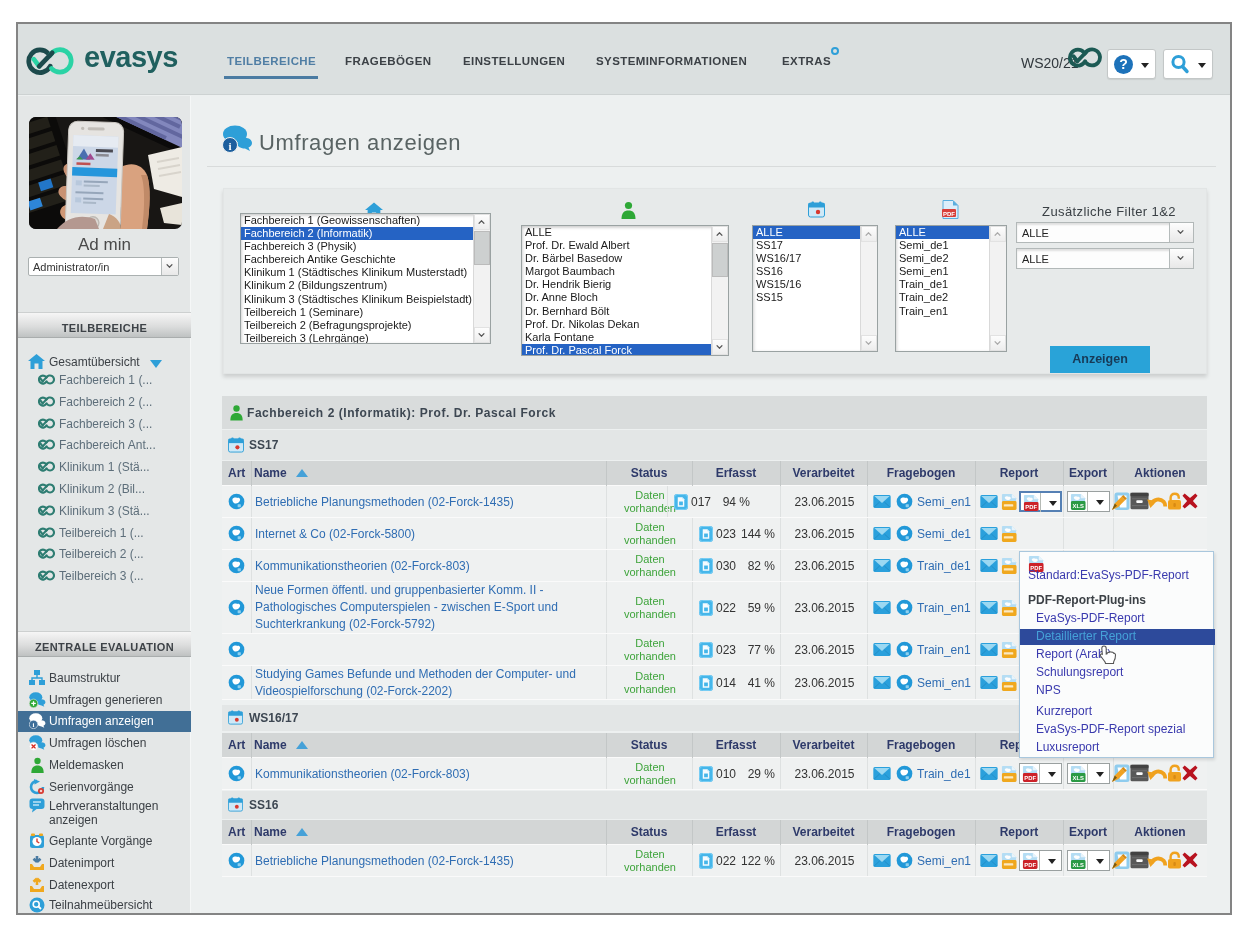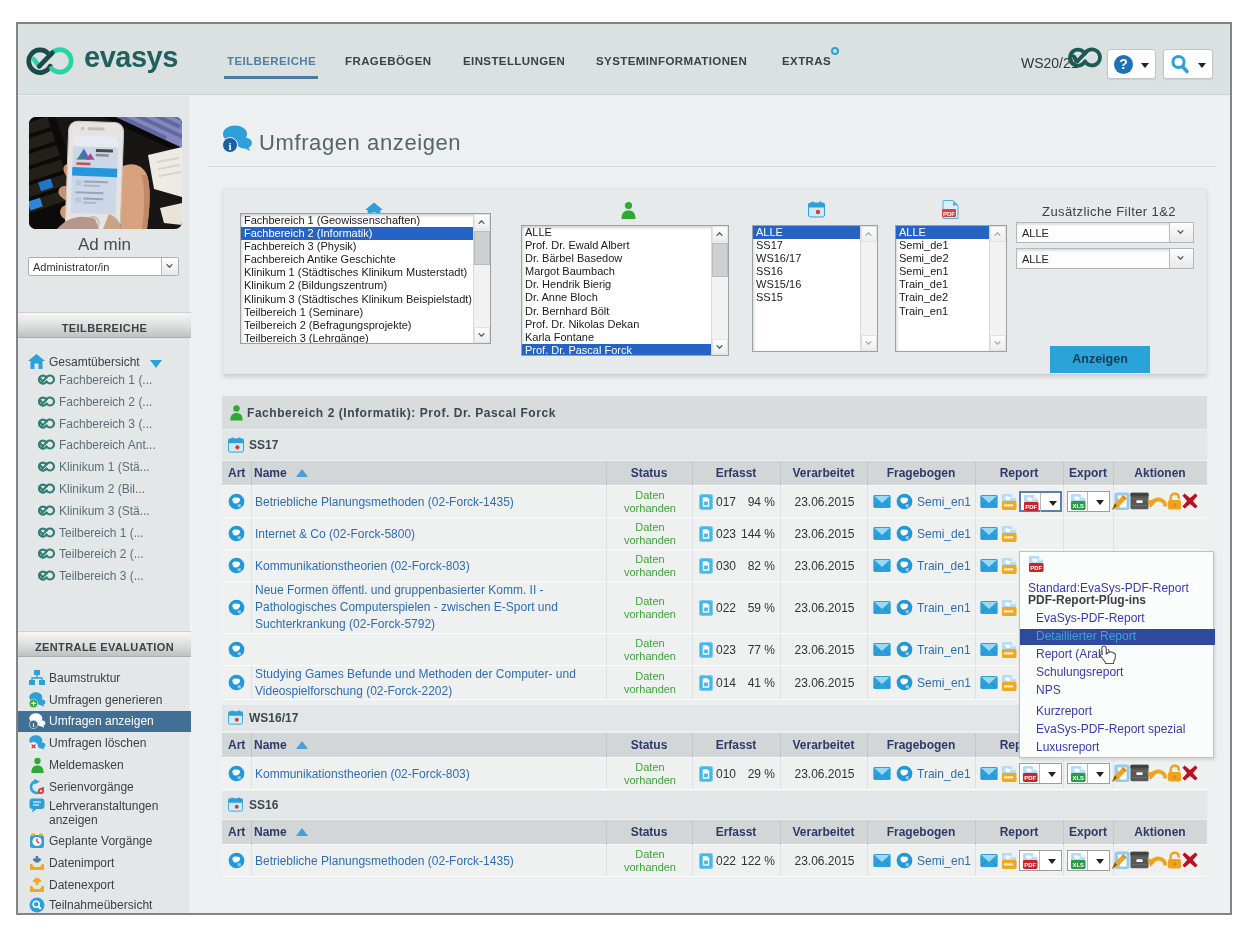--- a/index.html
+++ b/index.html
@@ -580,21 +580,21 @@
             <svg style="position:absolute;left:6px;top:7px;" width="17" height="17" viewBox="0 0 18 18">
               <use href="#globe"></use>
             </svg>
           </div>
   <div class="cell name" style="left:29px;width:355px;">
             <a style="position:absolute;left:3px;top:9px;white-space:nowrap;">Betriebliche Planungsmethoden (02-Forck-1435)</a>
           </div>
   <div class="cell status" style="left:384px;width:86px;">
             <div style="position:absolute;left:0;top:3px;width:86px;">Daten<br>vorhanden</div>
           </div>
-  <div class="cell" style="left:470px;width:88px;padding-left:36px;">
+  <div class="cell" style="left:445px;width:88px;padding-left:36px;">
             <svg style="position:absolute;left:6px;top:8px;" width="14" height="16" viewBox="0 0 15 17">
               <use href="#dpage"></use>
             </svg>
             <span style="position:absolute;left:23px;top:9px;font-size:12px;color:#333;">017</span>
             <span style="position:absolute;right:5px;top:9px;font-size:12px;color:#333;">94 %</span>
           </div>
   <div class="cell datec" style="left:558px;width:87px;">
             <span style="position:absolute;left:0;top:9px;width:87px;">23.06.2015</span>
           </div>
   <div class="cell" style="left:645px;width:108px;">
@@ -1058,21 +1058,21 @@
           </div>
 </div>
 
     </div>
   </div>
 
   <div id="menu">
     <svg style="position:absolute;left:8px;top:3px;" width="16" height="18" viewBox="0 0 17 19">
         <use href="#pdfs"></use>
       </svg>
-    <div class="mi" style="top:29px;">Standard:EvaSys-PDF-Report</div>
+    <div class="mi" style="top:16px;">Standard:EvaSys-PDF-Report</div>
     <div class="mi" style="top:41px;color:#3c4146;font-weight:bold;">PDF-Report-Plug-ins</div>
     <div class="mi" style="top:59px;left:16px;">EvaSys-PDF-Report</div>
     <div class="msel" style="top:77px;"></div>
     <div class="mi" style="top:77px;left:16px;color:#45a1d8;">Detaillierter Report</div>
     <div class="mi" style="top:95px;left:16px;">Report (Arabi)</div>
     <div class="mi" style="top:113px;left:16px;">Schulungsreport</div>
     <div class="mi" style="top:131px;left:16px;">NPS</div>
     <div class="mi" style="top:152px;left:16px;">Kurzreport</div>
     <div class="mi" style="top:170px;left:16px;">EvaSys-PDF-Report spezial</div>
     <div class="mi" style="top:188px;left:16px;">Luxusreport</div>

